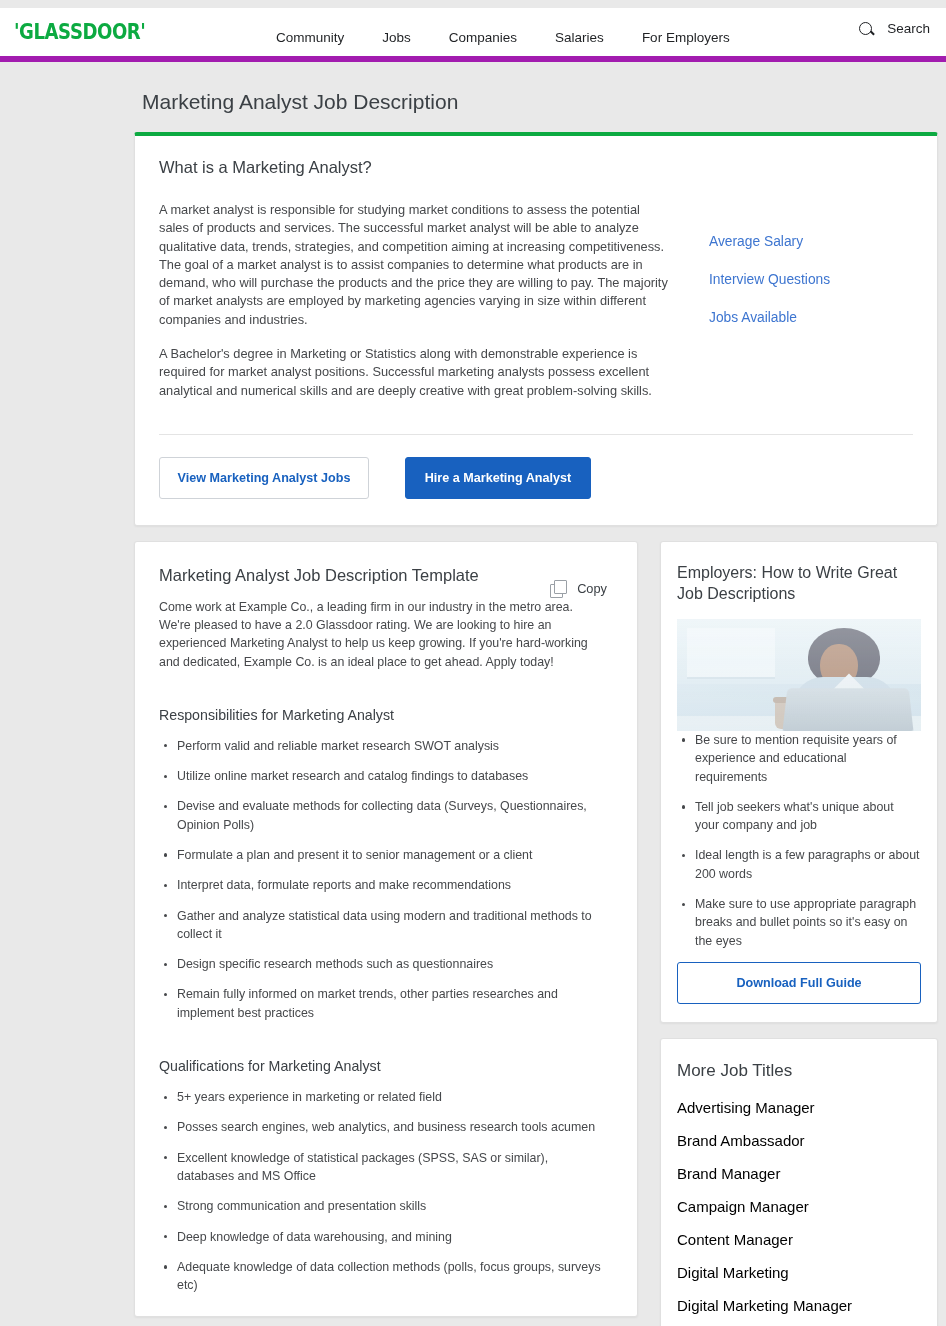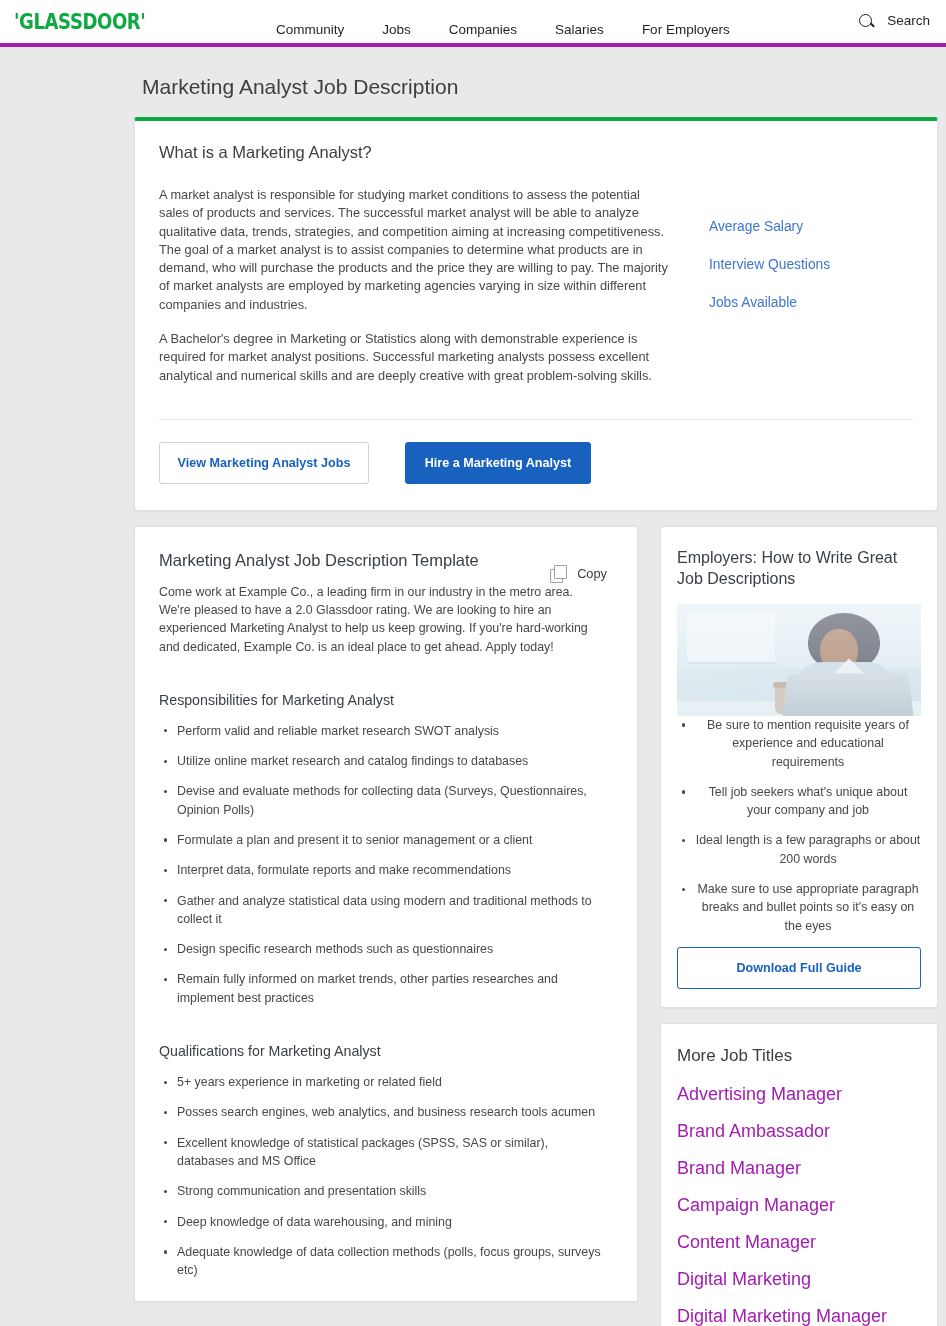--- a/index.html
+++ b/index.html
@@ -7,26 +7,27 @@
     width: 946px;
     height: 1326px;
     overflow: hidden;
     background: #e9e9e9;
     font-family: "Liberation Sans", sans-serif;
     -webkit-font-smoothing: antialiased;
   }
 
   
   .site-header {
-    height: 47px;
+    height: 54px;
     background: #ffffff;
     display: flex;
     align-items: center;
     position: relative;
-    border-bottom: 4px solid #a21caf;
+    border-bottom: 6px solid #a21caf;
+    margin-top: 8px;
   }
   .logo {
     margin-left: 14px;
     font-size: 21px;
     font-weight: bold;
     color: #0caa41;
     letter-spacing: -0.5px;
     font-family: "DejaVu Sans", sans-serif;
     transform: scaleX(0.86);
     transform-origin: left center;
@@ -293,21 +294,21 @@
     width: 24px; height: 6px; background:#b9a596; border-radius:3px;
   }
   .photo .desk {
     position: absolute; left: 0; right: 0; bottom: 0; height: 13%;
     background: rgba(236,242,245,0.85);
   }
   .photo .haze {
     position: absolute; inset: 0;
     background: linear-gradient(180deg, rgba(240,247,250,0.45), rgba(226,238,245,0.25));
   }
-  .side-bullets { margin-top: 16px; text-align: center; }
+  .side-bullets { margin-top: 16px; }
   .side-bullets li {
     font-size: 12.4px;
     line-height: 20px;
     margin-bottom: 14px;
     padding-left: 17px;
   }
   .side-bullets li::before { top: 8px; }
   .btn-download {
     border: 1px solid #1861bf;
     color: #1861bf;
@@ -319,22 +320,22 @@
   }
   .titles-card { padding: 22px 16px 10px 16px; }
   .titles-h2 {
     font-size: 17px;
     color: #3b4045;
     font-weight: 400;
     margin-bottom: 18px;
   }
   .title-link {
     display: block;
-    font-size: 18px;
-    color: #a21caf;
+    font-size: 15px;
+    color: #000000;
     text-decoration: none;
     margin-bottom: 16px;
   }
 </style>
 </head>
 <body>
 
 <div class="site-header">
   <div class="logo">'GLASSDOOR'</div>
 

